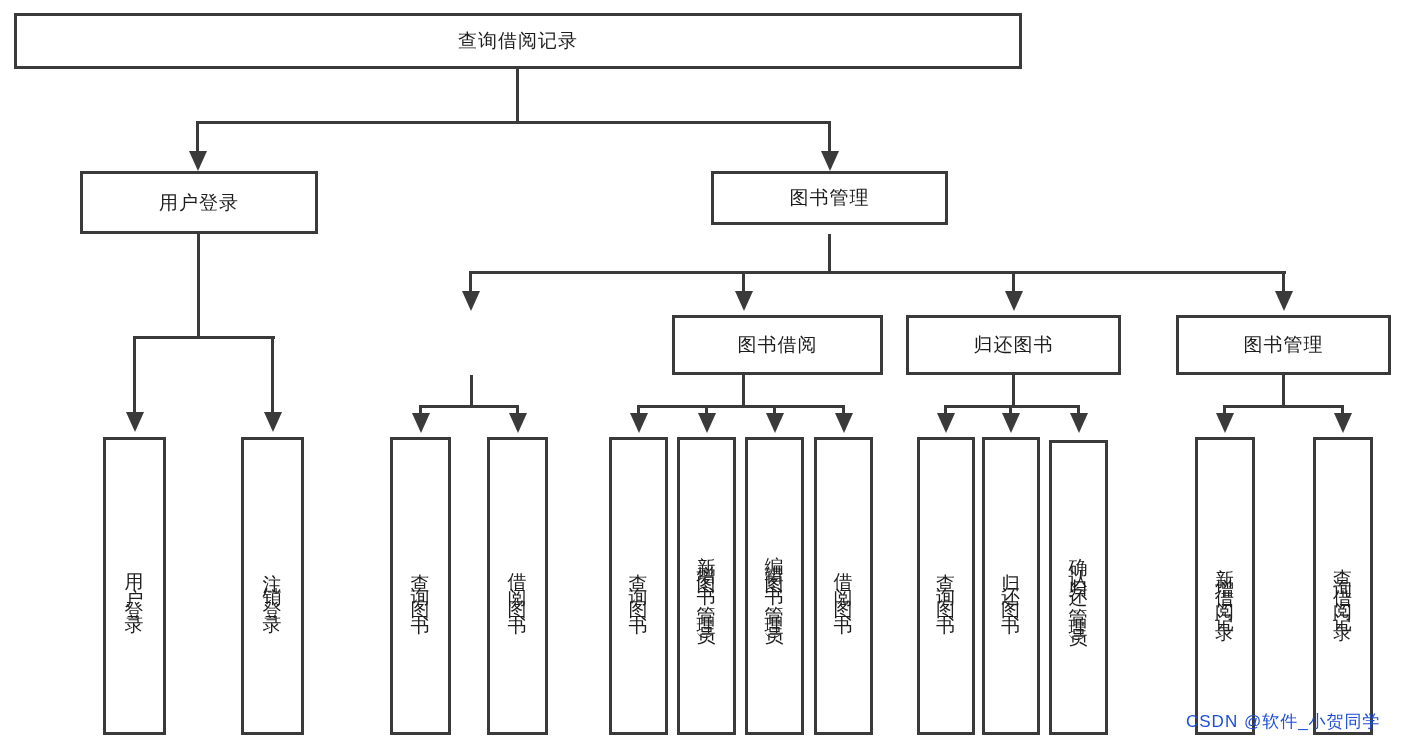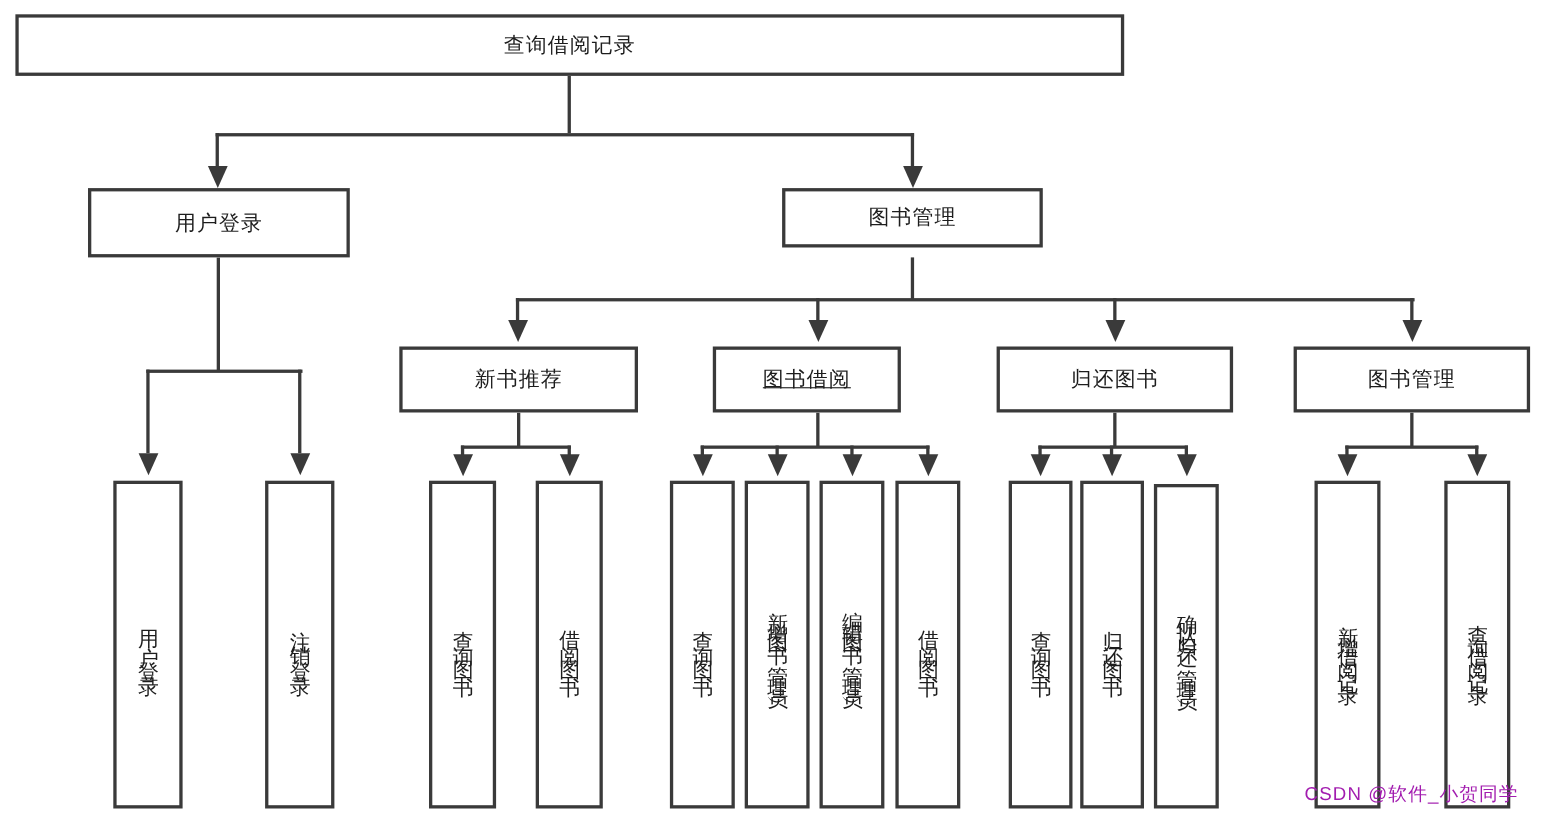--- a/index.html
+++ b/index.html
@@ -23,45 +23,42 @@
   .ls-m{letter-spacing:11px;}
   .ls-s{letter-spacing:10px;}
   .vline,.hline{position:absolute;background:#3a3a3a;z-index:1;}
   .arrow{
     position:absolute;width:0;height:0;z-index:1;
     border-left:9px solid transparent;border-right:9px solid transparent;
     border-top:20px solid #3a3a3a;
   }
   .watermark{
     position:absolute;left:1186px;top:710px;z-index:5;
-    font-size:17px;color:#a21caf;letter-spacing:1px;white-space:nowrap;
+    font-size:17px;color:#1d4ed8;letter-spacing:1px;white-space:nowrap;
   }
 </style>
 </head>
 <body>
 
 <div id="stage">
 
   <div class="hbox" style="left:14px;top:13px;width:1008px;height:56px;">
     <span>查询借阅记录</span>
   </div>
 
   <div class="hbox" style="left:80px;top:171px;width:238px;height:63px;">
     <span>用户登录</span>
   </div>
 
   <div class="hbox" style="left:711px;top:171px;width:237px;height:54px;">
     <span>图书管理</span>
   </div>
 
-  <div class="hbox" style="left:363px;top:315px;width:217px;height:60px;">
-    <span>新书推荐</span>
-  </div>
 
-  <div class="hbox" style="left:648px;top:315px;width:171px;height:60px;text-decoration:underline;">
+  <div class="hbox" style="left:672px;top:315px;width:211px;height:60px;">
     <span>图书借阅</span>
   </div>
 
   <div class="hbox" style="left:906px;top:315px;width:215px;height:60px;">
     <span>归还图书</span>
   </div>
 
   <div class="hbox" style="left:1176px;top:315px;width:215px;height:60px;">
     <span>图书管理</span>
   </div>

